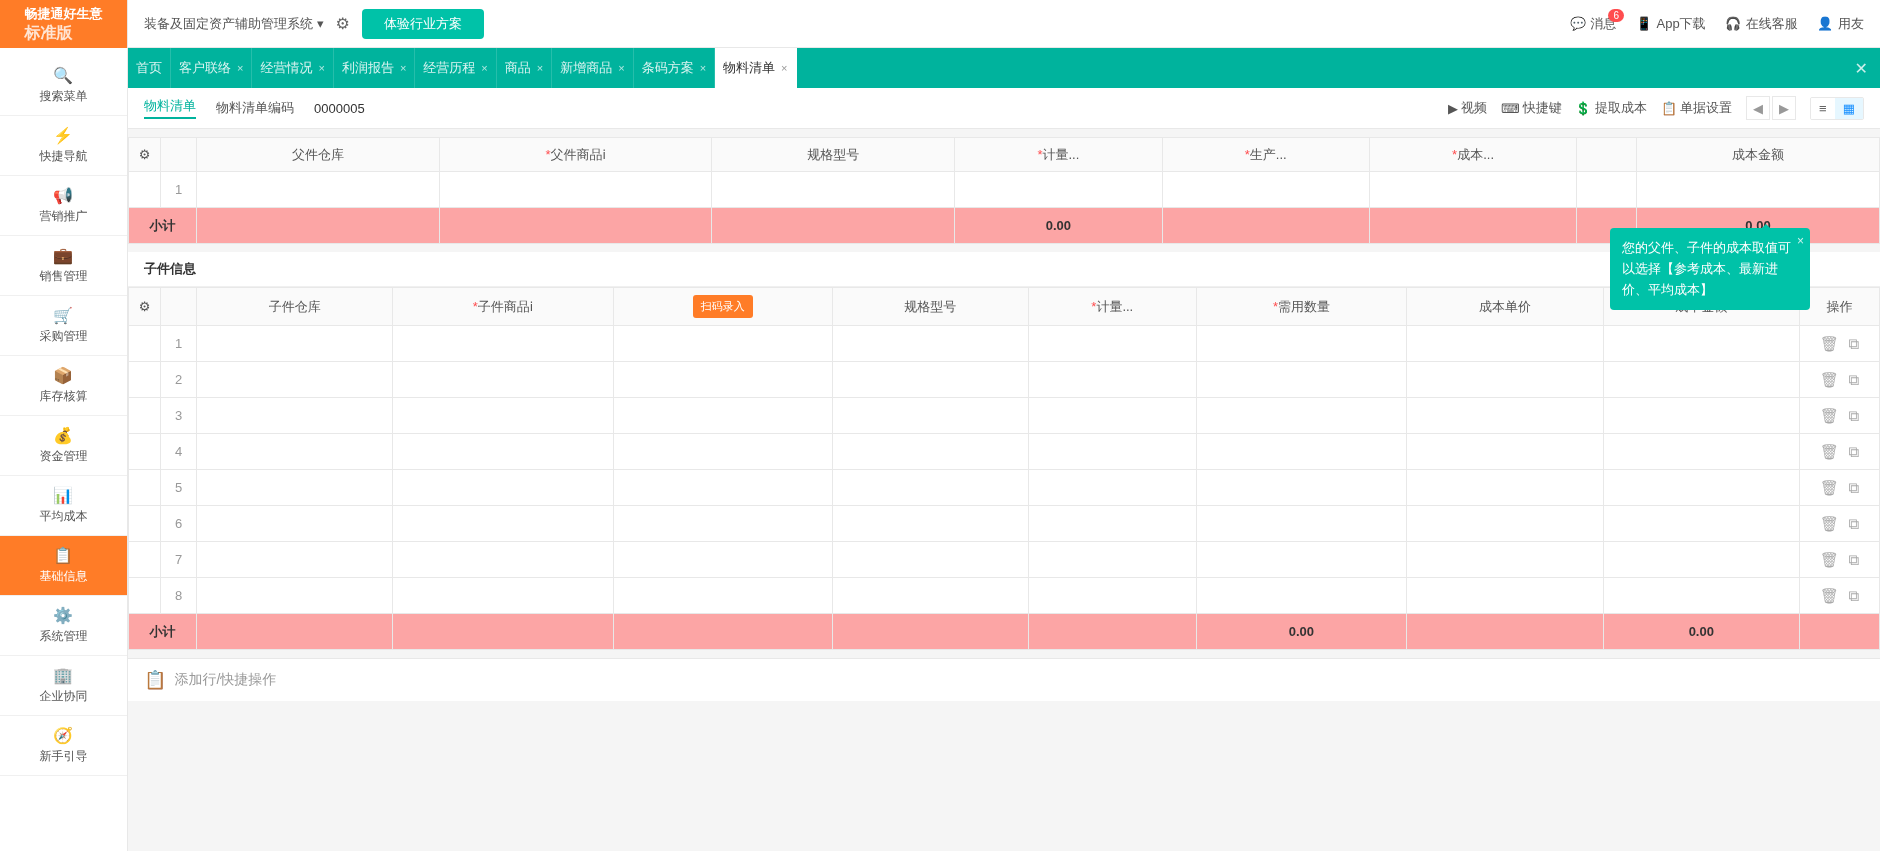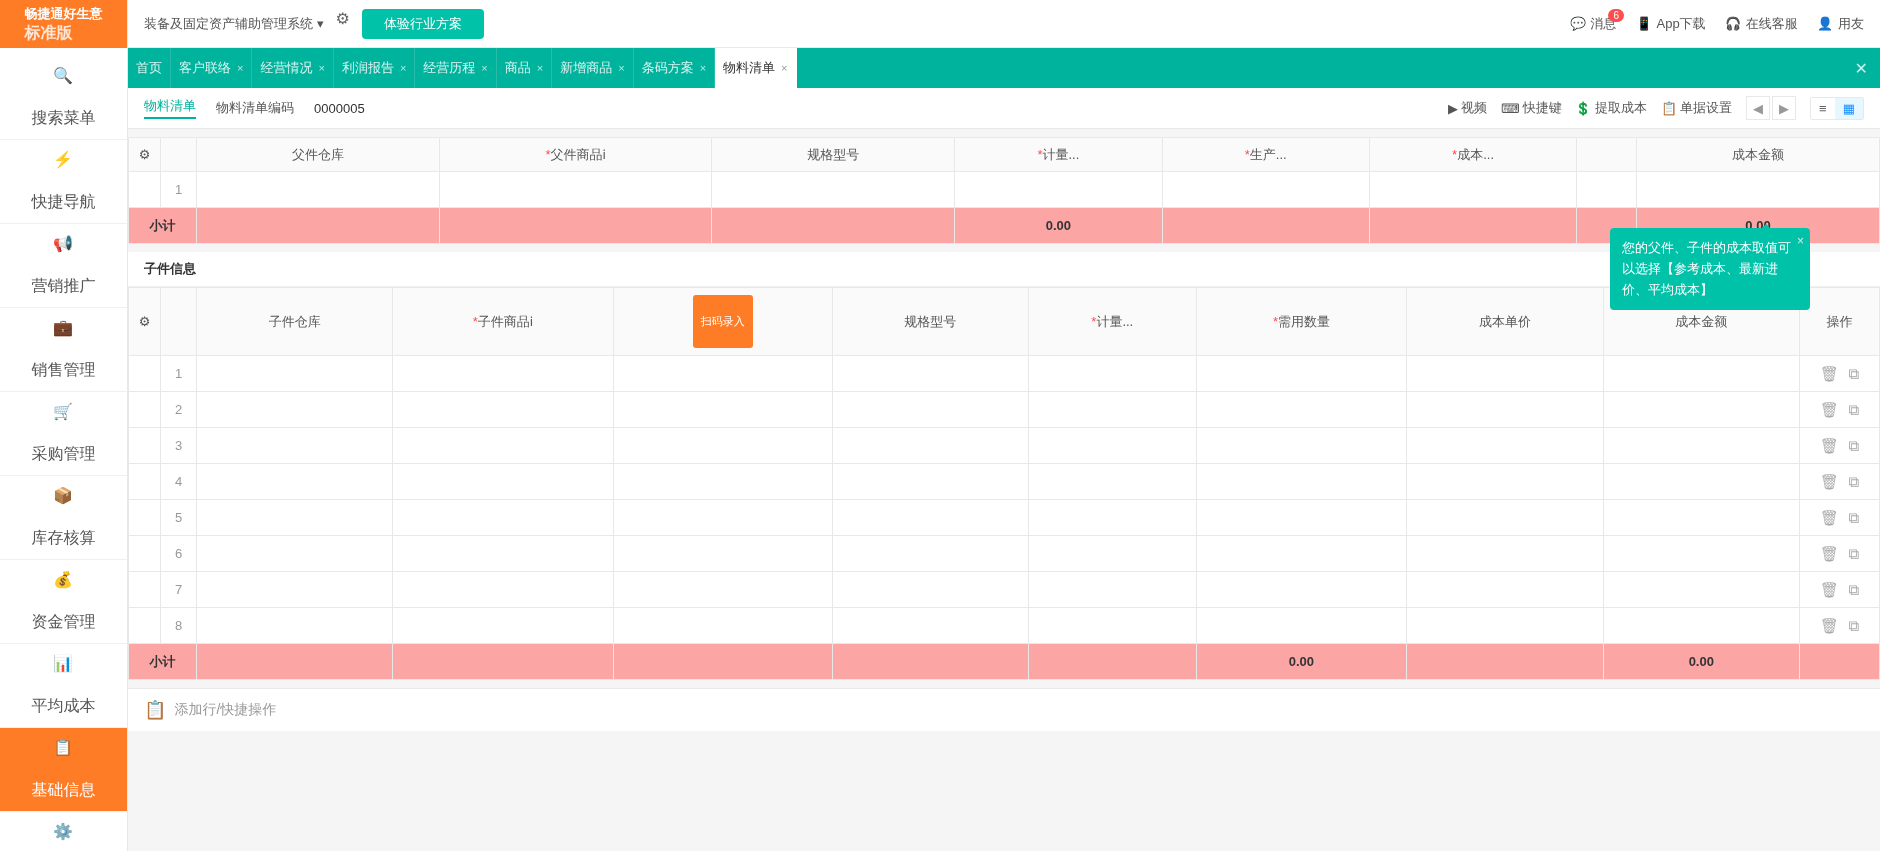--- a/index.html
+++ b/index.html
@@ -35,21 +35,21 @@
       padding: 10px 4px;
       cursor: pointer;
       color: #555;
       border-bottom: 1px solid #f0f0f0;
       min-height: 52px;
       justify-content: center;
       gap: 3px;
     }
     .sidebar-item.active { background: #ff7c27; color: #fff; }
     .sidebar-item .icon { font-size: 16px; }
-    .sidebar-item .label { font-size: 16px; text-align: center; margin-top: 20px; }
+    .sidebar-item .label { font-size: 12px; text-align: center; }
 
     
     .main-content {
       flex: 1;
       display: flex;
       flex-direction: column;
       overflow: hidden;
     }
 
     
@@ -58,20 +58,21 @@
       background: #fff;
       display: flex;
       align-items: center;
       padding: 0 16px;
       border-bottom: 1px solid #e8e8e8;
       justify-content: space-between;
       flex-shrink: 0;
     }
     .header-left {
       display: flex;
+      align-items: center;
       gap: 12px;
     }
     .header-dropdown {
       display: flex;
       align-items: center;
       gap: 4px;
       cursor: pointer;
       color: #555;
     }
     .btn-experience {
@@ -242,21 +243,21 @@
     .col-gear { width: 32px; }
     .col-actions { width: 80px; }
     .action-icon { cursor: pointer; color: #aaa; font-size: 15px; margin: 0 3px; }
 
     
     .scan-btn {
       background: #ff7c27;
       color: #fff;
       border: none;
       border-radius: 3px;
-      padding: 19px 8px;
+      padding: 4px 8px;
       font-size: 11px;
       cursor: pointer;
       white-space: nowrap;
     }
 
     
     .tooltip-box {
       position: absolute;
       top: 140px;
       right: 70px;

